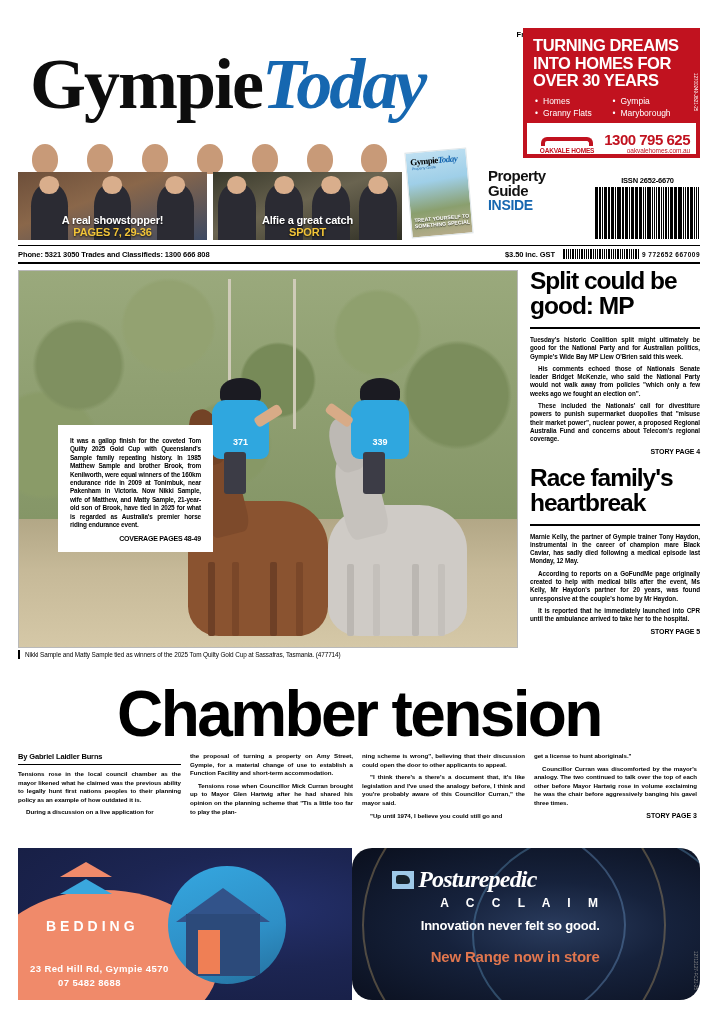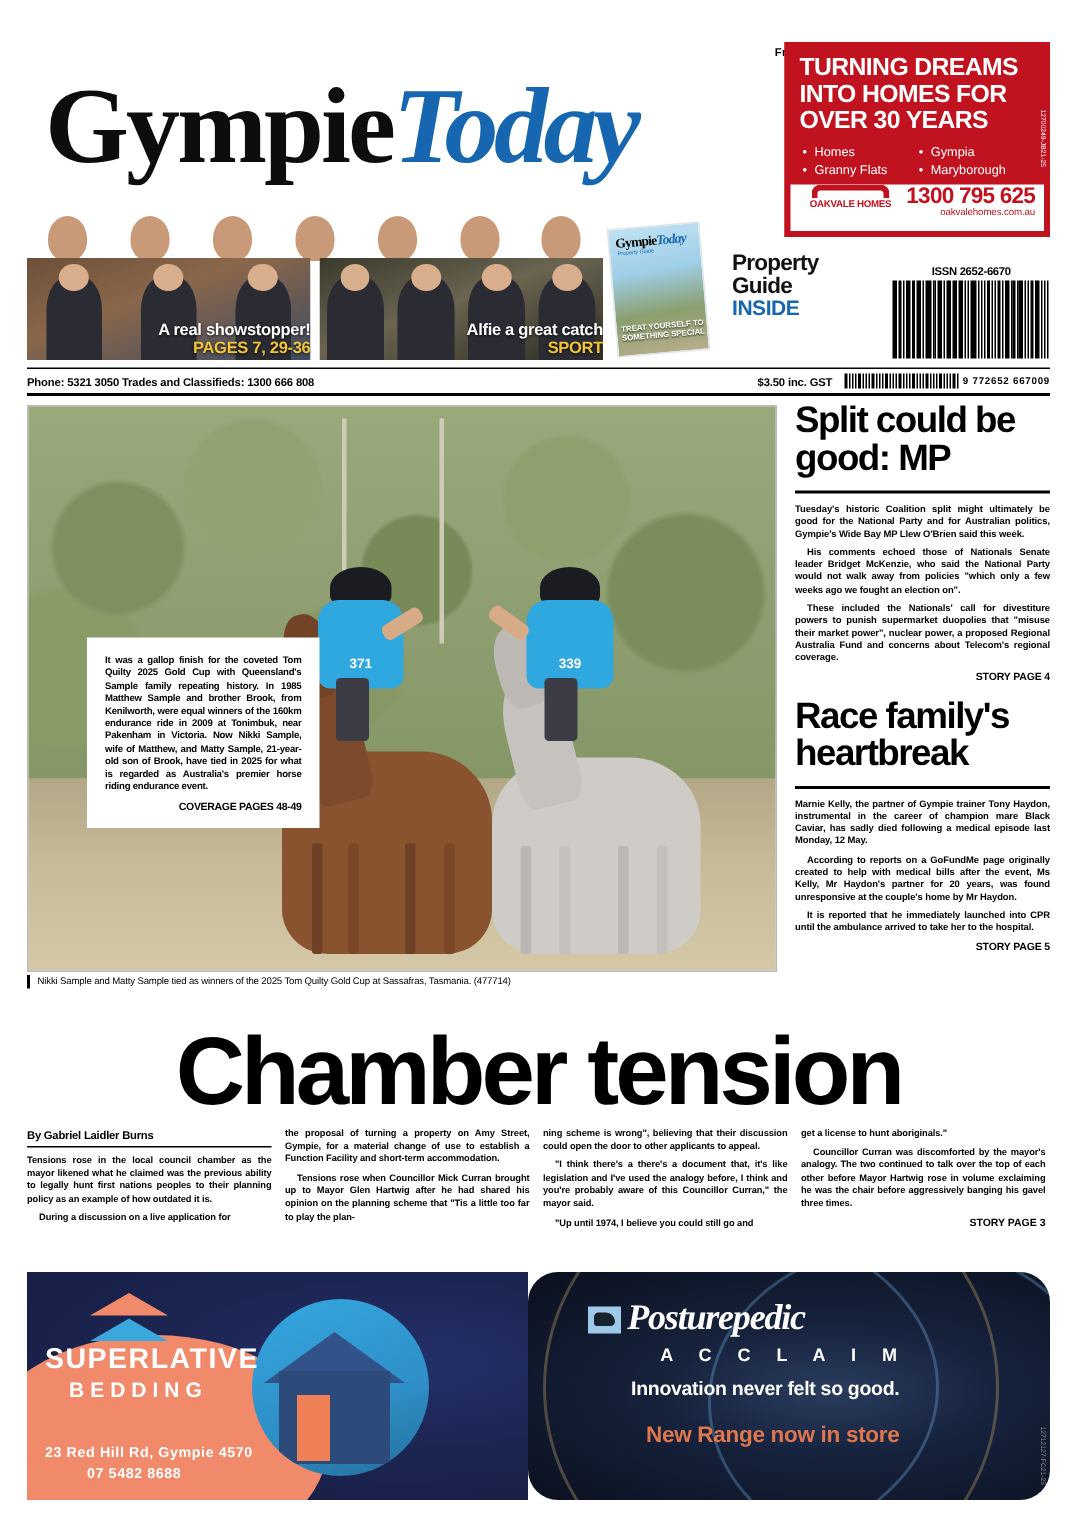--- a/index.html
+++ b/index.html
@@ -37,40 +37,40 @@
   .oak-head{
     color:#fff;font-weight:bold;font-size:16.5px;line-height:17.5px;
     padding:8px 8px 0 9px;letter-spacing:-.4px;
   }
   .oak-bullets{display:flex;padding:5px 9px 0 11px;color:#fff;font-size:8.5px;line-height:12px;}
   .oak-bullets ul{list-style:none;margin:0;padding:0;width:50%;}
   .oak-bullets li{position:relative;padding-left:8px;}
   .oak-bullets li:before{content:"•";position:absolute;left:0;}
   .oak-foot{
     position:absolute;left:3px;right:3px;bottom:3px;height:31px;background:#fff;
-    display:flex;align-items:flex-start;padding:0 4px;box-sizing:border-box;
+    display:flex;align-items:flex-end;padding:0 4px;box-sizing:border-box;
   }
   .oak-logo{display:flex;flex-direction:column;align-items:center;width:72px;}
   .oak-roof{width:52px;height:9px;border-top:4px solid #c1121f;border-left:4px solid #c1121f;border-right:4px solid #c1121f;border-radius:6px 6px 0 0;box-sizing:border-box;}
   .oak-name{font-size:6.5px;font-weight:bold;color:#c1121f;letter-spacing:-.2px;margin-top:1px;}
   .oak-contact{flex:1;text-align:right;padding-right:2px;}
   .oak-phone{font-size:15px;font-weight:bold;color:#c1121f;line-height:15px;letter-spacing:-.5px;}
   .oak-web{font-size:6.5px;color:#c1121f;letter-spacing:-.1px;}
   .oak-side{position:absolute;right:1px;top:44px;font-size:4.5px;color:#fff;writing-mode:vertical-rl;}
 
   
   .promo-row{position:absolute;left:18px;top:172px;width:384px;height:68px;display:flex;gap:6px;}
   .promo{position:relative;flex:1;overflow:hidden;}
   .promo-img{position:absolute;inset:0;}
   .p1{background:linear-gradient(160deg,#6d4f3a 0%,#8a674a 40%,#3d4a63 100%);}
   .p2{background:linear-gradient(160deg,#3a3a2c 0%,#6a6450 45%,#2e2e24 100%);}
   .promo-people{position:absolute;left:0;right:0;bottom:0;height:100%;display:flex;align-items:flex-end;justify-content:space-around;}
   .pp{width:20%;height:82%;background:#2b2b33;border-radius:40% 40% 0 0;position:relative;}
   .pp:before{content:"";position:absolute;left:50%;top:-14%;transform:translateX(-50%);width:52%;height:32%;background:#d9ae8c;border-radius:50%;}
-  .promo-cap{position:absolute;left:0;right:0;bottom:2px;text-align:right;}
+  .promo-cap{position:absolute;left:0;right:0;bottom:2px;text-align:center;}
   .promo-line1{color:#fff;font-size:11px;font-weight:bold;text-shadow:0 1px 2px rgba(0,0,0,.8);letter-spacing:-.2px;}
   .promo-line2{color:#f2c438;font-size:11px;font-weight:bold;text-shadow:0 1px 2px rgba(0,0,0,.8);letter-spacing:-.2px;}
 
   
   .heads{position:absolute;left:18px;top:140px;width:384px;height:34px;display:flex;justify-content:space-around;align-items:flex-end;}
   .head{width:26px;height:30px;border-radius:50% 50% 44% 44%;background:#c89a78;}
 
   
   .propguide{position:absolute;left:408px;top:150px;width:110px;height:90px;}
   .pg-mag{
@@ -492,21 +492,20 @@
       <div class="blob"></div>
       <div class="circ">
         <div class="roof"></div>
         <div class="bldg"></div>
         <div class="door"></div>
       </div>
       <div class="chev">
         <div class="chev-a"></div>
         <div class="chev-b"></div>
       </div>
-      <div class="sup-name">SUPERLATIVE</div>
       <div class="sup-sub">BEDDING</div>
       <div class="sup-addr">23 Red Hill Rd, Gympie 4570</div>
       <div class="sup-ph">07 5482 8688</div>
     </div>
 
     <div class="ad-post">
       <div class="ring r1"></div>
       <div class="ring r2"></div>
       <div class="ring r3"></div>
       <div class="post-logo">

